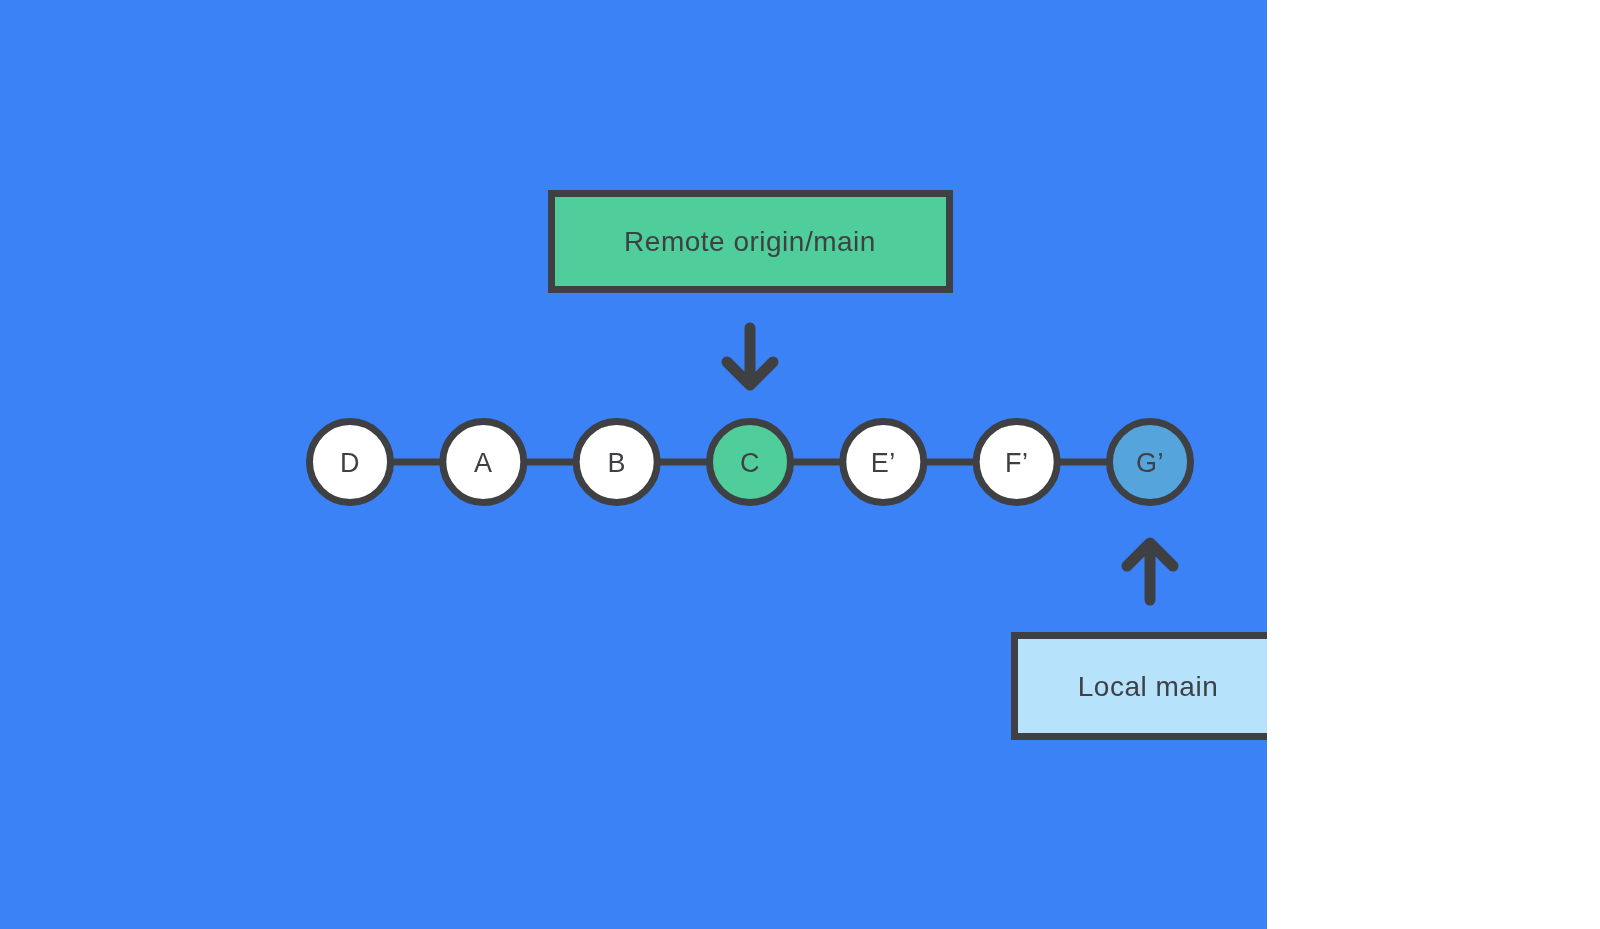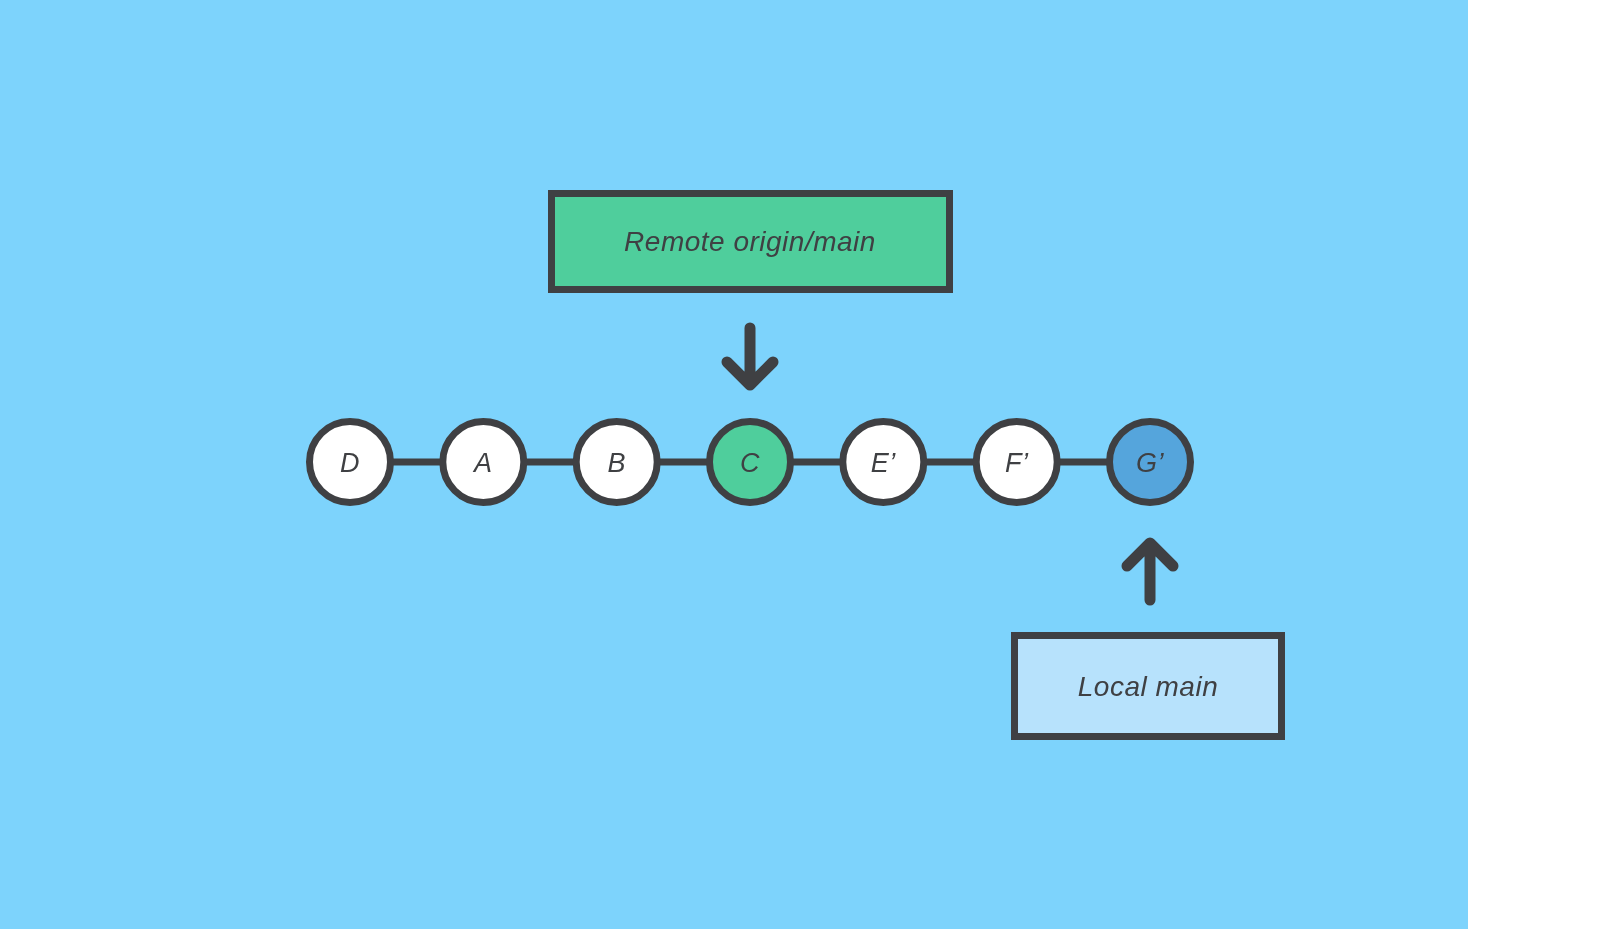--- a/index.html
+++ b/index.html
@@ -2,25 +2,24 @@
 <html><head>
 <meta charset="utf-8">
 <style>
   html, body {
     margin: 0;
     padding: 0;
     background: #FFFFFF;
   }
   .canvas {
     position: relative;
-    width: 1468px;
+    width: 1267px;
     height: 929px;
-    background: #7dd3fc;
+    background: #3b82f6;
     overflow: hidden;
-    font-style: italic;
   }
   svg { display: block; }
   .label {
     font-family: "Liberation Sans", sans-serif;
     font-weight: 400;
     letter-spacing: 0.5px;
   }
   .box-label  { font-size: 28px; }
   .node-label { font-size: 27px; }
 </style>

